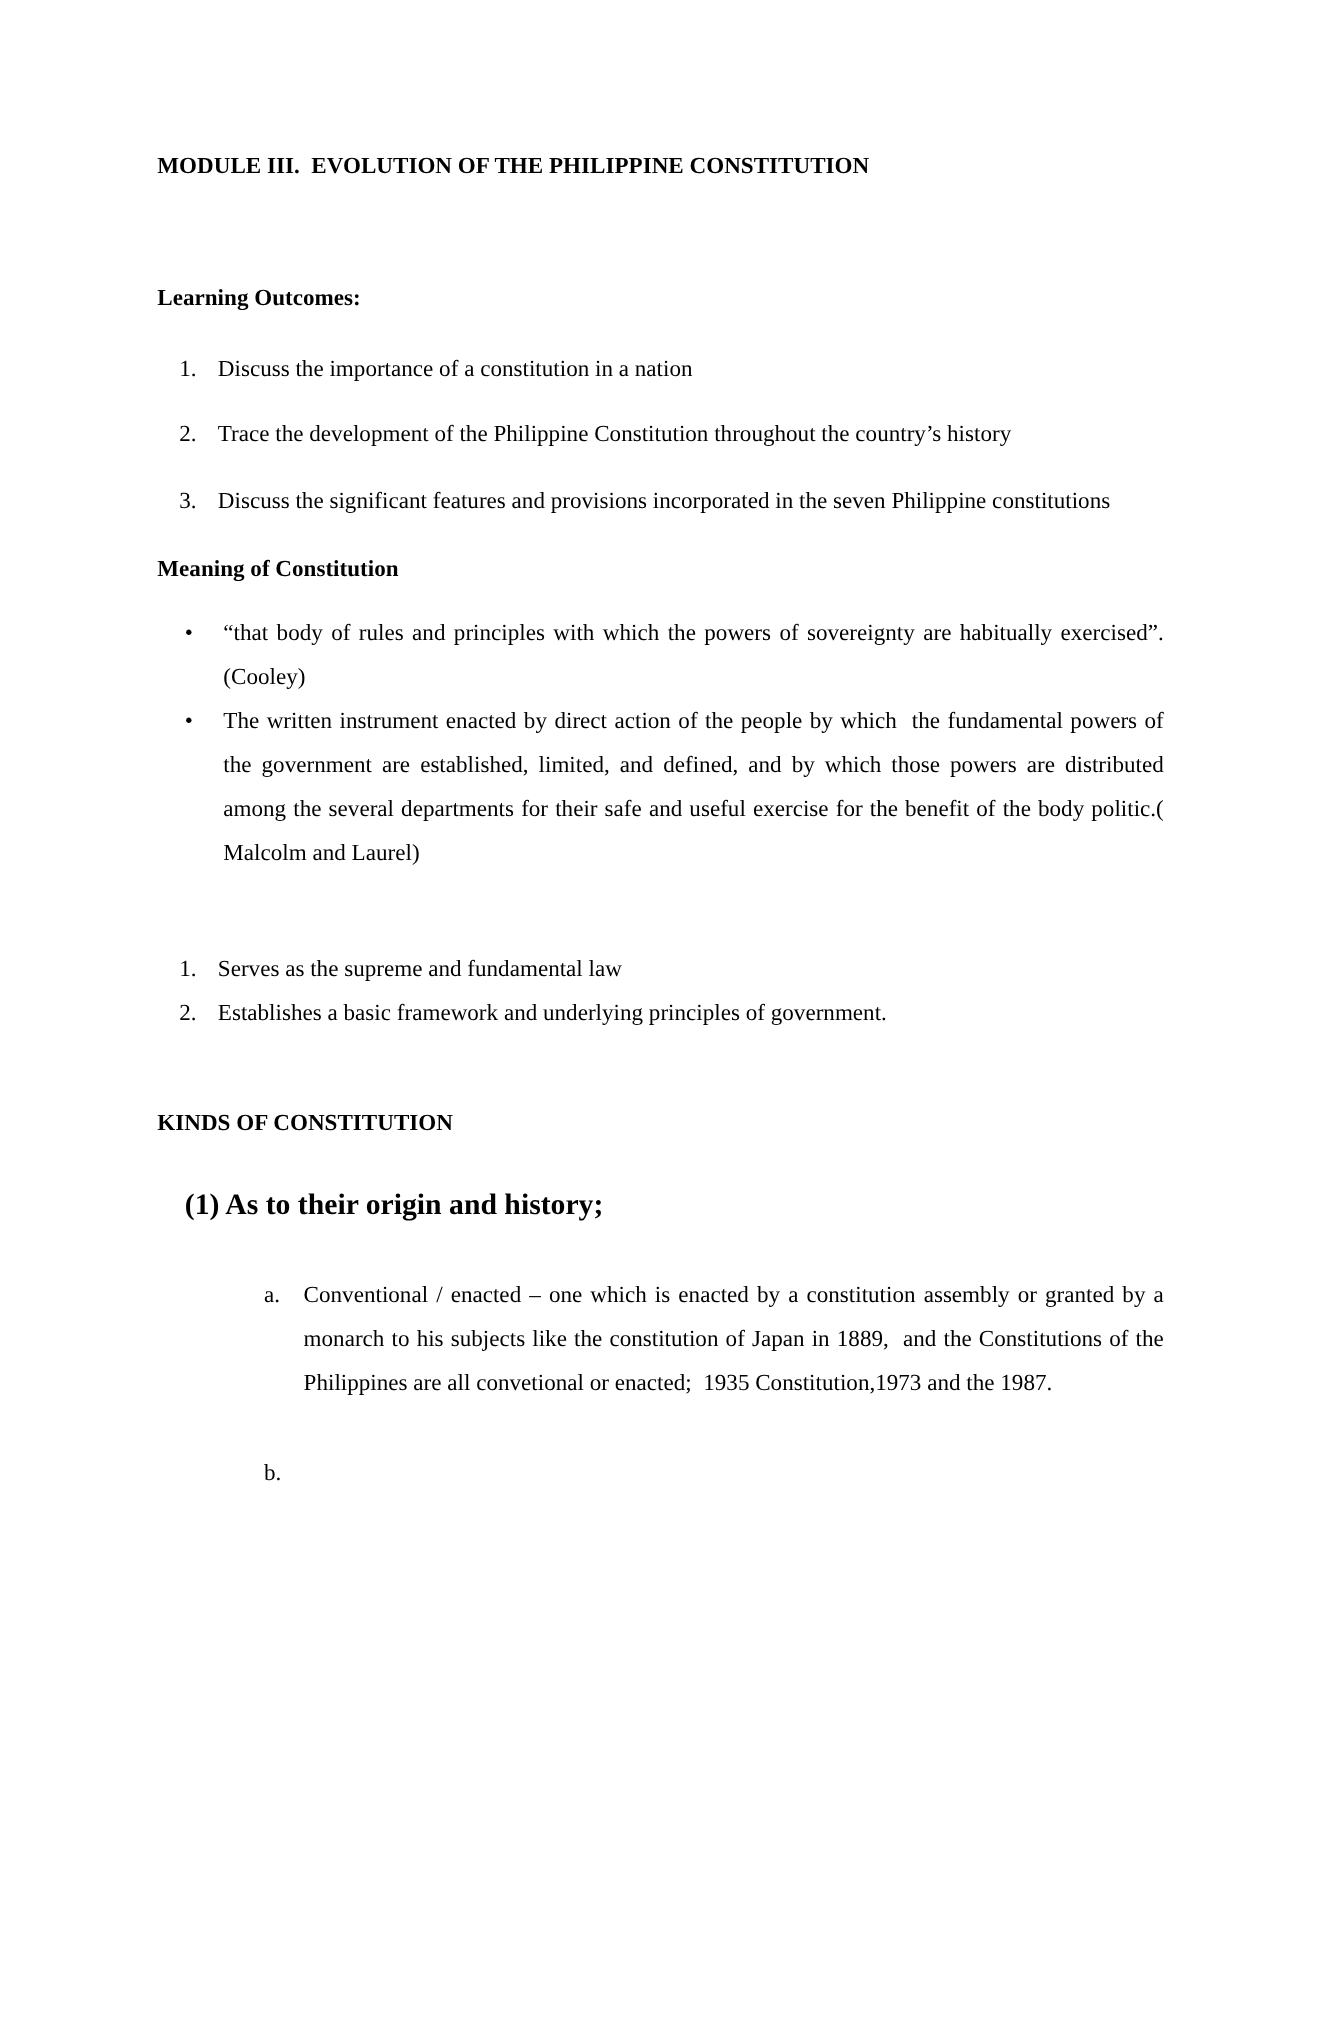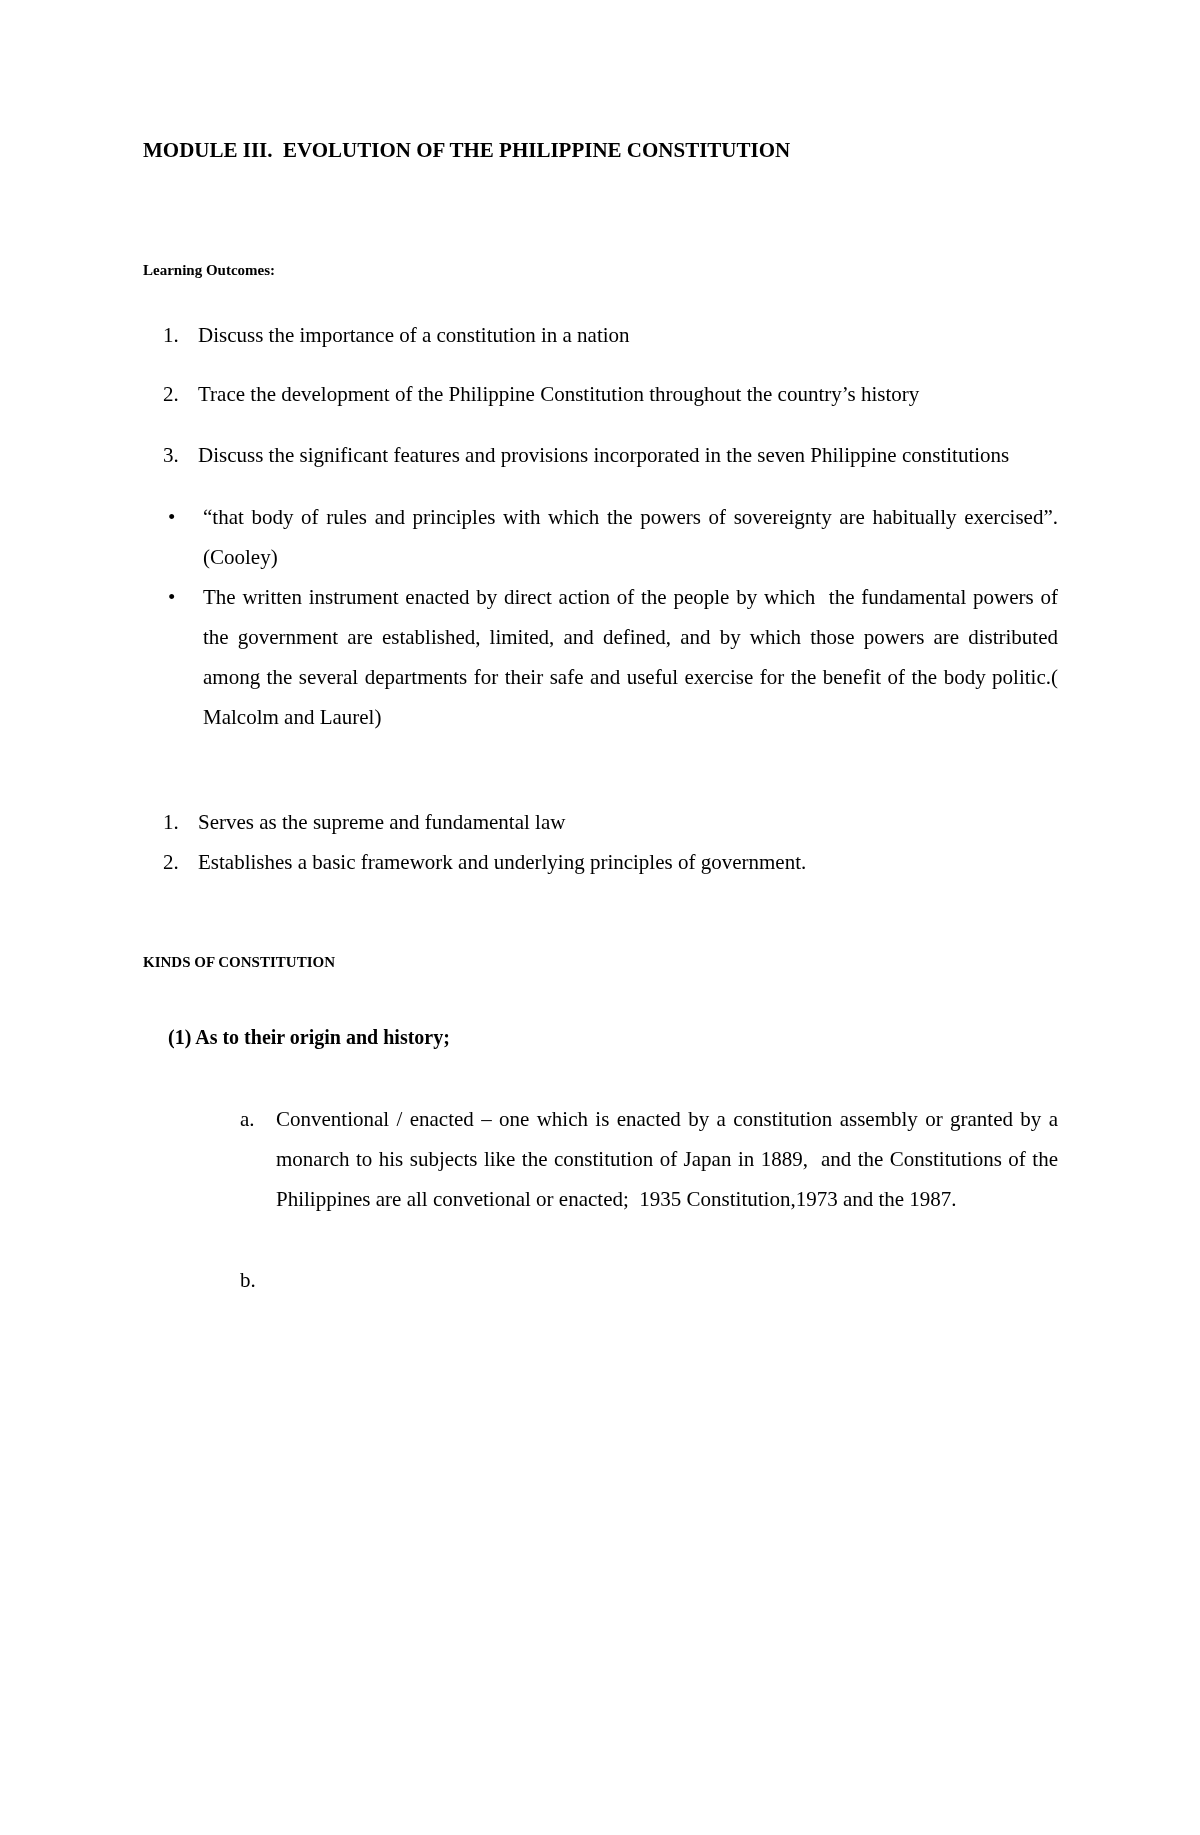--- a/index.html
+++ b/index.html
@@ -17,30 +17,30 @@
     padding: 130px 142px 0 143px;
     overflow: hidden;
   }
   .title {
     font-size: 21px;
     font-weight: bold;
     margin: 0 0 80px 0;
     white-space: pre-wrap;
   }
   .heading {
-    font-size: 15px;
+    font-size: 21px;
     font-weight: bold;
     margin: 0;
   }
   .mb-lo      { margin-bottom: 25px; }
   .mb-meaning { margin-bottom: 18px; }
   .mb-purpose { margin-bottom: 20px; }
   .mb-kinds   { margin-bottom: 35px; }
   .subheading {
-    font-size: 20px;
+    font-size: 27px;
     font-weight: bold;
     margin: 0 0 42px 0;
     padding-left: 25px;
   }
   .intro {
     margin: 0 0 16px 0;
     padding-left: 65px;
     white-space: pre-wrap;
   }
   .list { margin: 0; }
@@ -90,20 +90,21 @@
     <div class="num-item mb21">
       <span class="marker">2.</span>
       <span class="item-text">Trace the development of the Philippine Constitution throughout the country’s history</span>
     </div>
     <div class="num-item mb22">
       <span class="marker">3.</span>
       <span class="item-text">Discuss the significant features and provisions incorporated in the seven Philippine constitutions</span>
     </div>
   </div>
 
+  <h2 class="heading mb-meaning">Meaning of Constitution</h2>
 
   <div class="list">
     <div class="bullet-item mb0">
       <span class="marker">•</span>
       <span class="item-text">“that body of rules and principles with which the powers of sovereignty are habitually exercised”. (Cooley)</span>
     </div>
     <div class="bullet-item mb65">
       <span class="marker">•</span>
       <span class="item-text">The written instrument enacted by direct action of the people by which  the fundamental powers of the government are established, limited, and defined, and by which those powers are distributed among the several departments for their safe and useful exercise for the benefit of the body politic.( Malcolm and Laurel)</span>
     </div>

